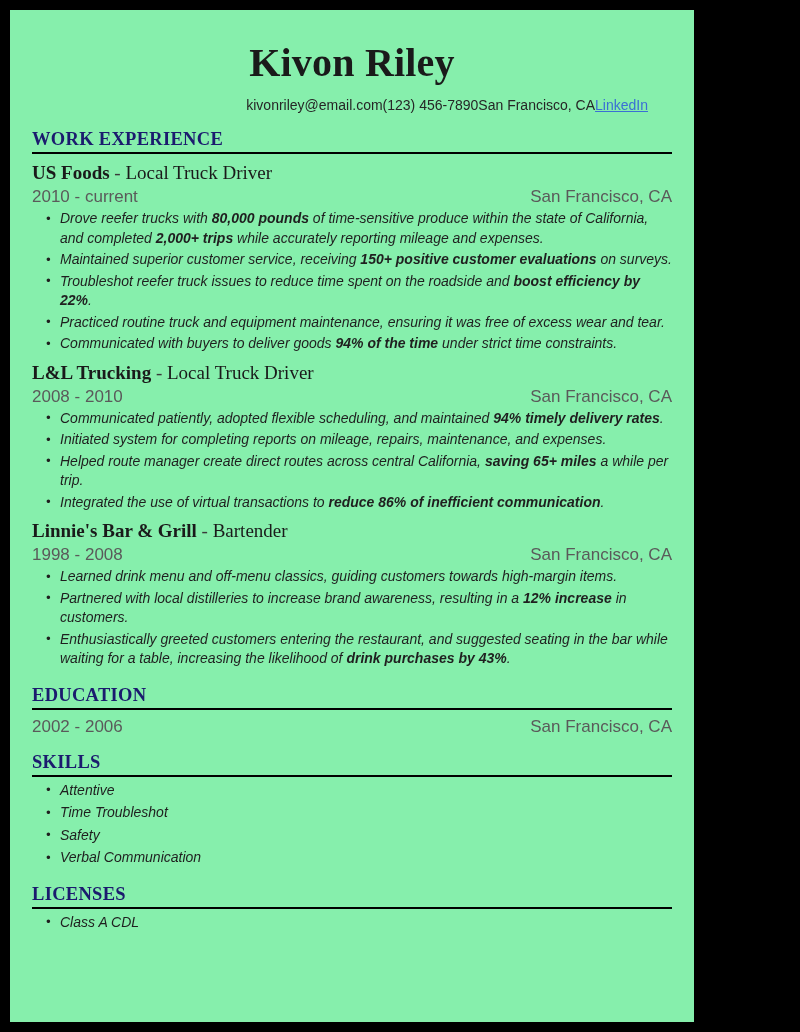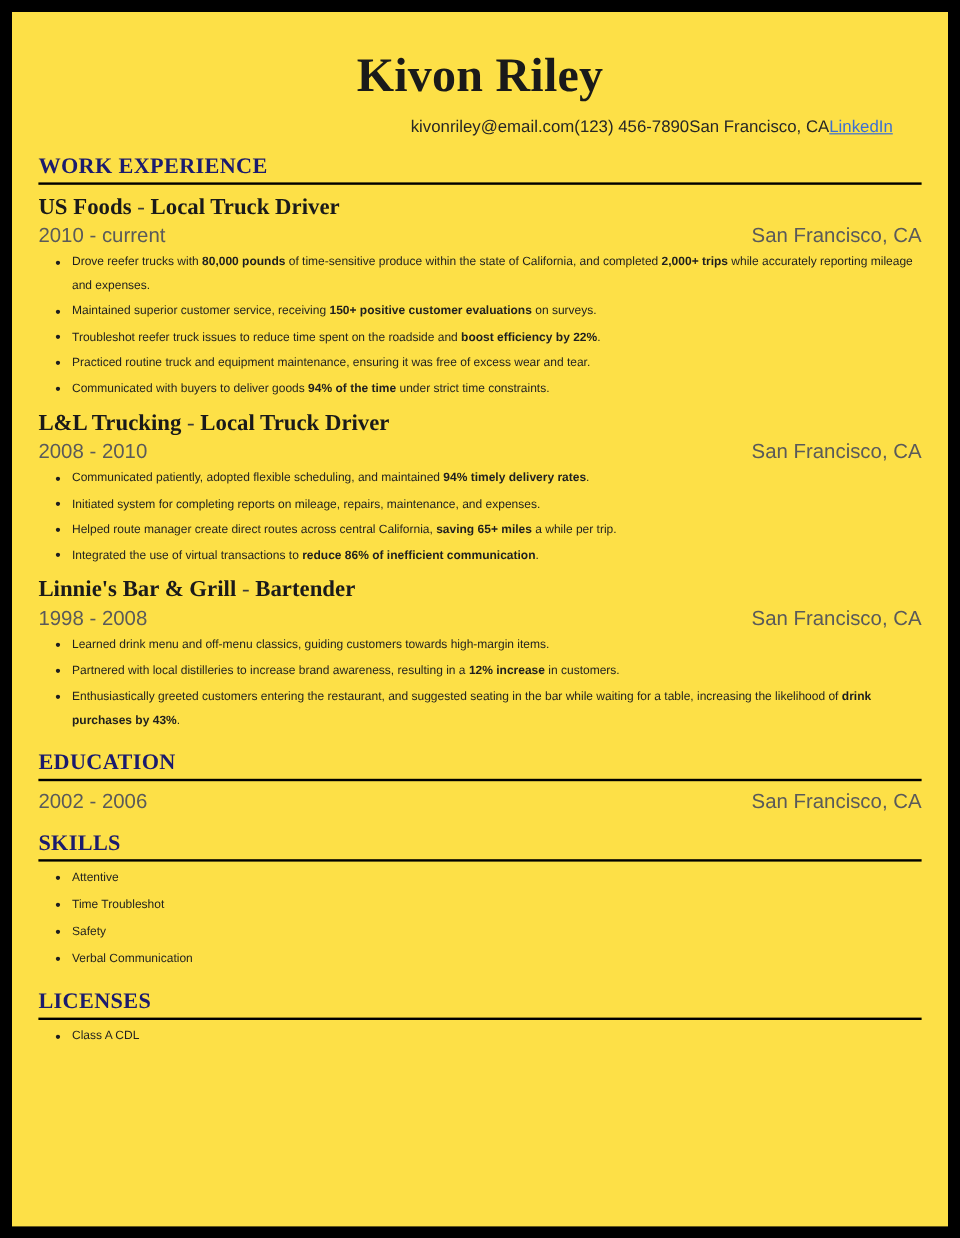--- a/index.html
+++ b/index.html
@@ -10,23 +10,23 @@
     width: 800px;
     height: 1032px;
     background: #000000;
     font-family: "Liberation Sans", sans-serif;
     overflow: hidden;
   }
   .page {
     position: absolute;
     left: 10px;
     top: 10px;
-    width: 780px;
+    width: 684px;
     height: 1012px;
-    background: #fde047;
+    background: #86efac;
     box-sizing: border-box;
     padding: 0;
     overflow: hidden;
   }
   .inner {
     padding: 22px 22px 0 22px;
   }
 
   
   .name {
@@ -79,21 +79,21 @@
   .entry { margin-top: 7px; }
   .entry:first-of-type { margin-top: 4px; }
   .entry-title {
     font-family: "Liberation Serif", serif;
     font-size: 19px;
     line-height: 24px;
     color: #1a1a1a;
   }
   .entry-org { font-weight: bold; }
   .entry-dash { font-weight: normal; color: #3a3a3a; }
-  .entry-role { font-weight: bold; }
+  .entry-role { font-weight: normal; }
 
   .entry-meta {
     display: flex;
     justify-content: space-between;
     align-items: baseline;
     font-size: 17px;
     line-height: 19px;
     color: #5a5a5a;
     margin-top: 2px;
   }
@@ -101,24 +101,25 @@
 
   
   ul.bullets {
     list-style: none;
     margin: 3px 0 0 0;
     padding: 0;
   }
   ul.bullets > li {
     position: relative;
     padding-left: 28px;
-    font-size: 10px;
+    font-size: 14px;
     line-height: 19.5px;
     color: #1f1f1f;
     margin-bottom: 2px;
+    font-style: italic;
   }
   ul.bullets > li::before {
     content: "\2022";
     position: absolute;
     left: 14px;
     top: -0.5px;
     font-size: 13px;
     color: #1f1f1f;
   }
   ul.bullets.plain > li { margin-bottom: 3px; }

